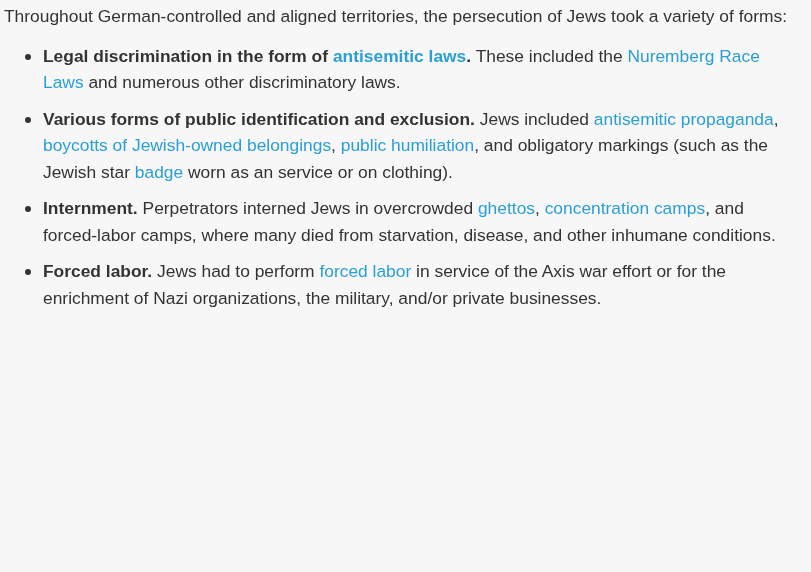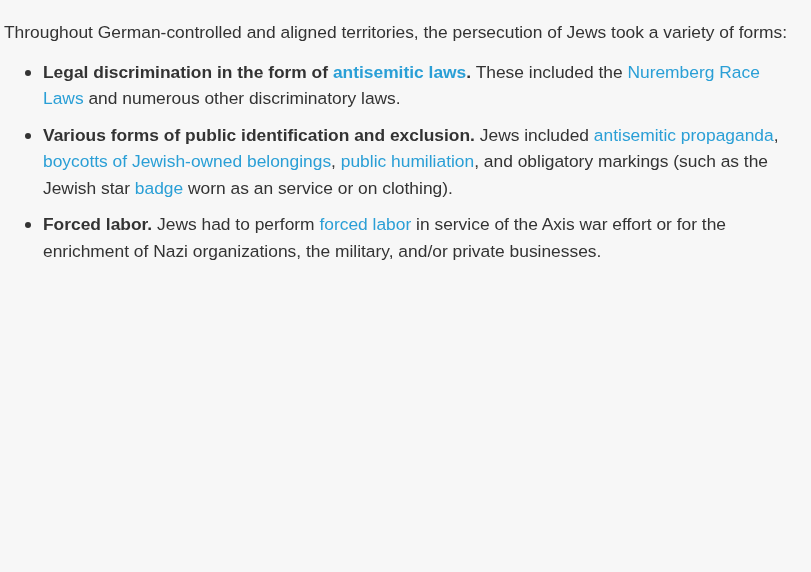--- a/index.html
+++ b/index.html
@@ -5,21 +5,21 @@
     html, body { margin: 0; padding: 0; }
     body {
       width: 811px; height: 572px; overflow: hidden;
       background: #f7f7f7;
       color: #333333;
       font-family: "Liberation Sans", sans-serif;
       font-size: 17.4px;
       line-height: 26.5px;
     }
     .content { padding: 3px 0 0 4px; width: 808px; }
-    p.intro { margin: 16px 0 13px 0; }
+    p.intro { margin: 0 0 13px 0; }
     ul { margin: 0; padding: 0 12px 0 39px; list-style: none; }
     li { position: relative; margin: 0 0 10px 0; }
     li::before {
       content: ""; position: absolute; left: -18px; top: 11px;
       width: 6px; height: 6px; border-radius: 50%; background: #333;
     }
     b { font-weight: bold; }
     a { color: #2a9fd6; text-decoration: none; }
     a.bold { font-weight: bold; }
     .info-icon {
@@ -34,17 +34,18 @@
 
 <div class="content">
   <p class="intro">Throughout German-controlled and aligned territories, the persecution of Jews took a variety of forms:</p>
   <ul>
     <li><b>Legal discrimination in the form of </b><a class="bold" href="#">antisemitic laws</a><b>.</b><span> These included the </span><a href="#">Nuremberg Race Laws</a><span> and numerous other discriminatory laws.</span></li>
 
     <li><b>Various forms of public identification and exclusion.</b><span> Jews included </span><a href="#">antisemitic propaganda</a><span>, </span><a href="#">boycotts of Jewish-owned belongings</a><span>, </span><a href="#">public humiliation</a><span>, and obligatory markings (such as the Jewish star </span><a href="#">badge</a><span> worn as an service or on clothing).</span></li>
 
 
 
+    <li><b>Internment.</b><span> Perpetrators interned Jews in overcrowded </span><a href="#">ghettos</a><span>, </span><a href="#">concentration camps</a><span>, and forced-labor camps, where many died from starvation, disease, and other inhumane conditions.</span></li>
 
 
     <li><b>Forced labor.</b><span> Jews had to perform </span><a href="#">forced labor</a><span> in service of the Axis war effort or for the enrichment of Nazi organizations, the military, and/or private businesses.</span></li>
   </ul>
 </div>
 
 </body></html>

